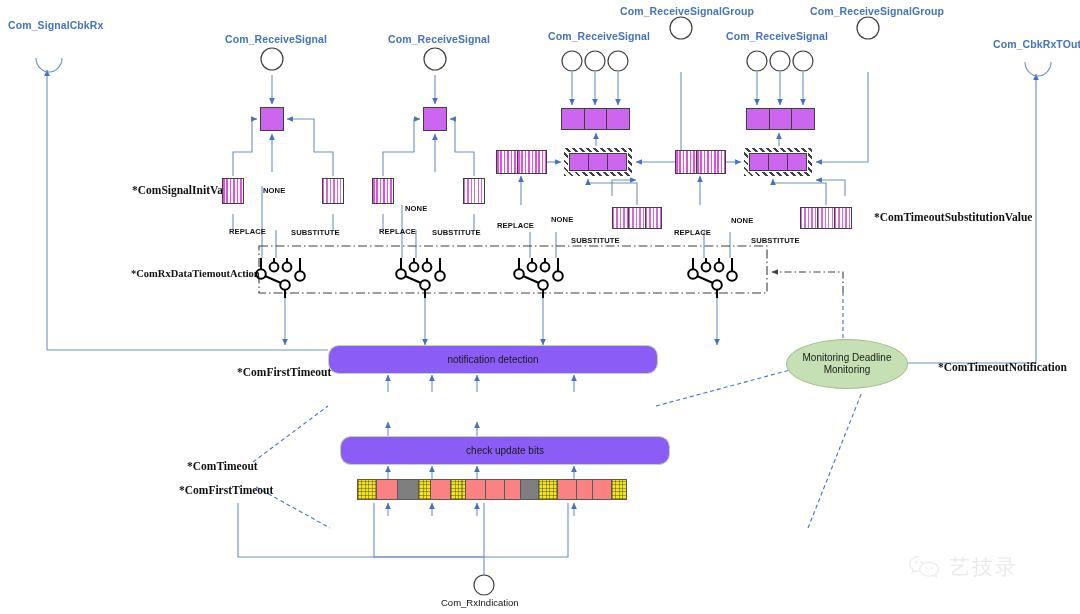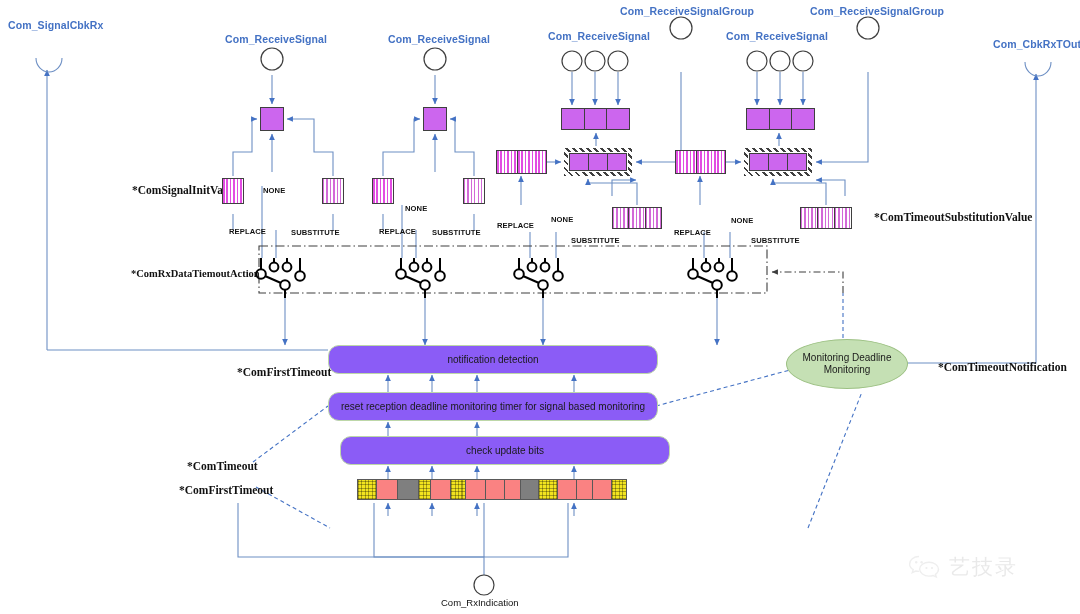--- a/index.html
+++ b/index.html
@@ -330,23 +330,20 @@
   <div class="buffer" style="left:744px;top:148px;width:68px;height:28px">
     <div class="inner">
         <i></i>
         <i></i>
         <i></i>
       </div>
     </div>
 
   <div class="proc" style="left:328px;top:345px;width:328px;height:27px">
     <span class="proc-text">notification detection</span>
-  </div>
-  <div class="proc" style="left:328px;top:392px;width:328px;height:27px">
-    <span class="proc-text">reset reception deadline monitoring timer for signal based monitoring</span>
   </div>
   <div class="proc" style="left:340px;top:436px;width:328px;height:27px">
     <span class="proc-text">check update bits</span>
   </div>
 
   <div class="oval" style="left:786px;top:339px;width:120px;height:48px">
     <span class="proc-text">
       <span>Monitoring Deadline</span><br>
       <span>Monitoring</span>
     </span>

